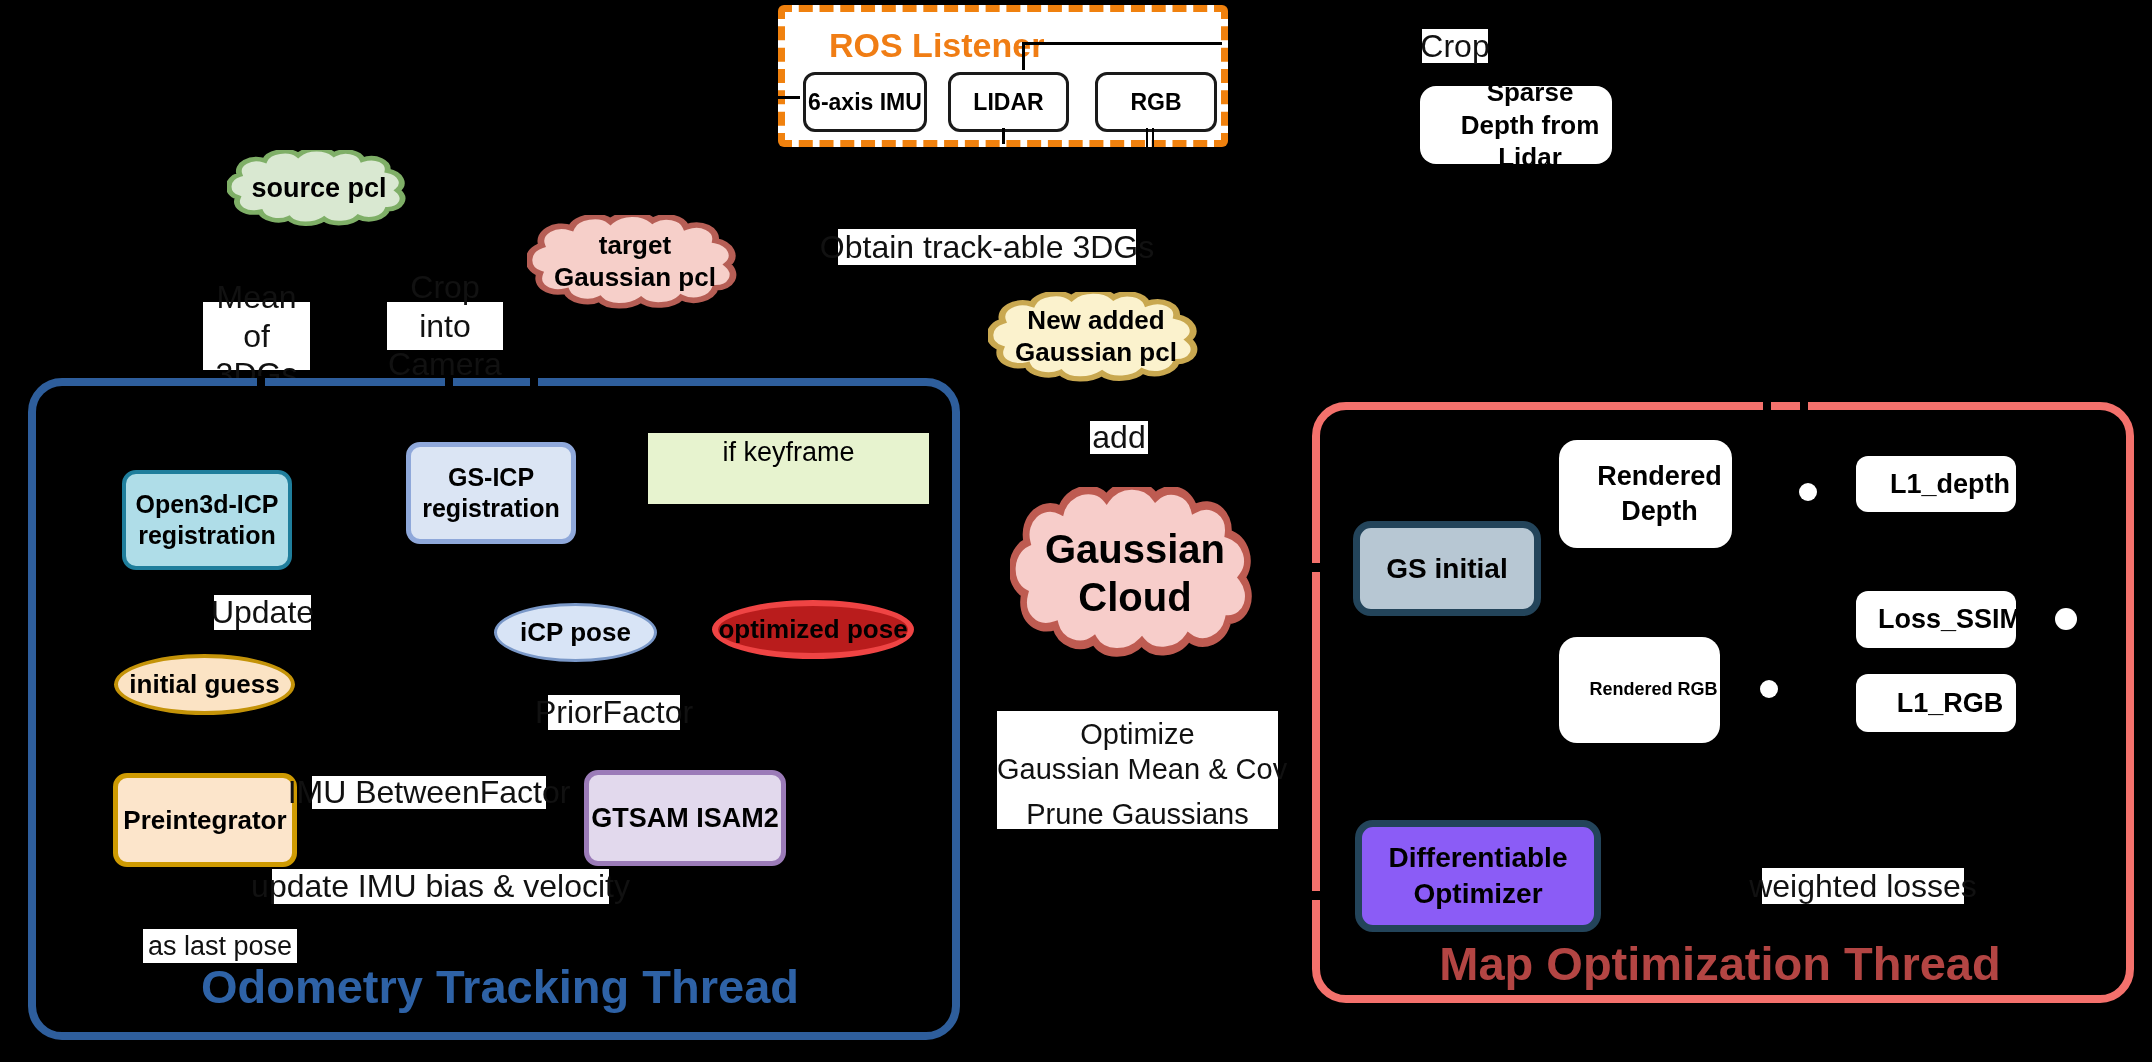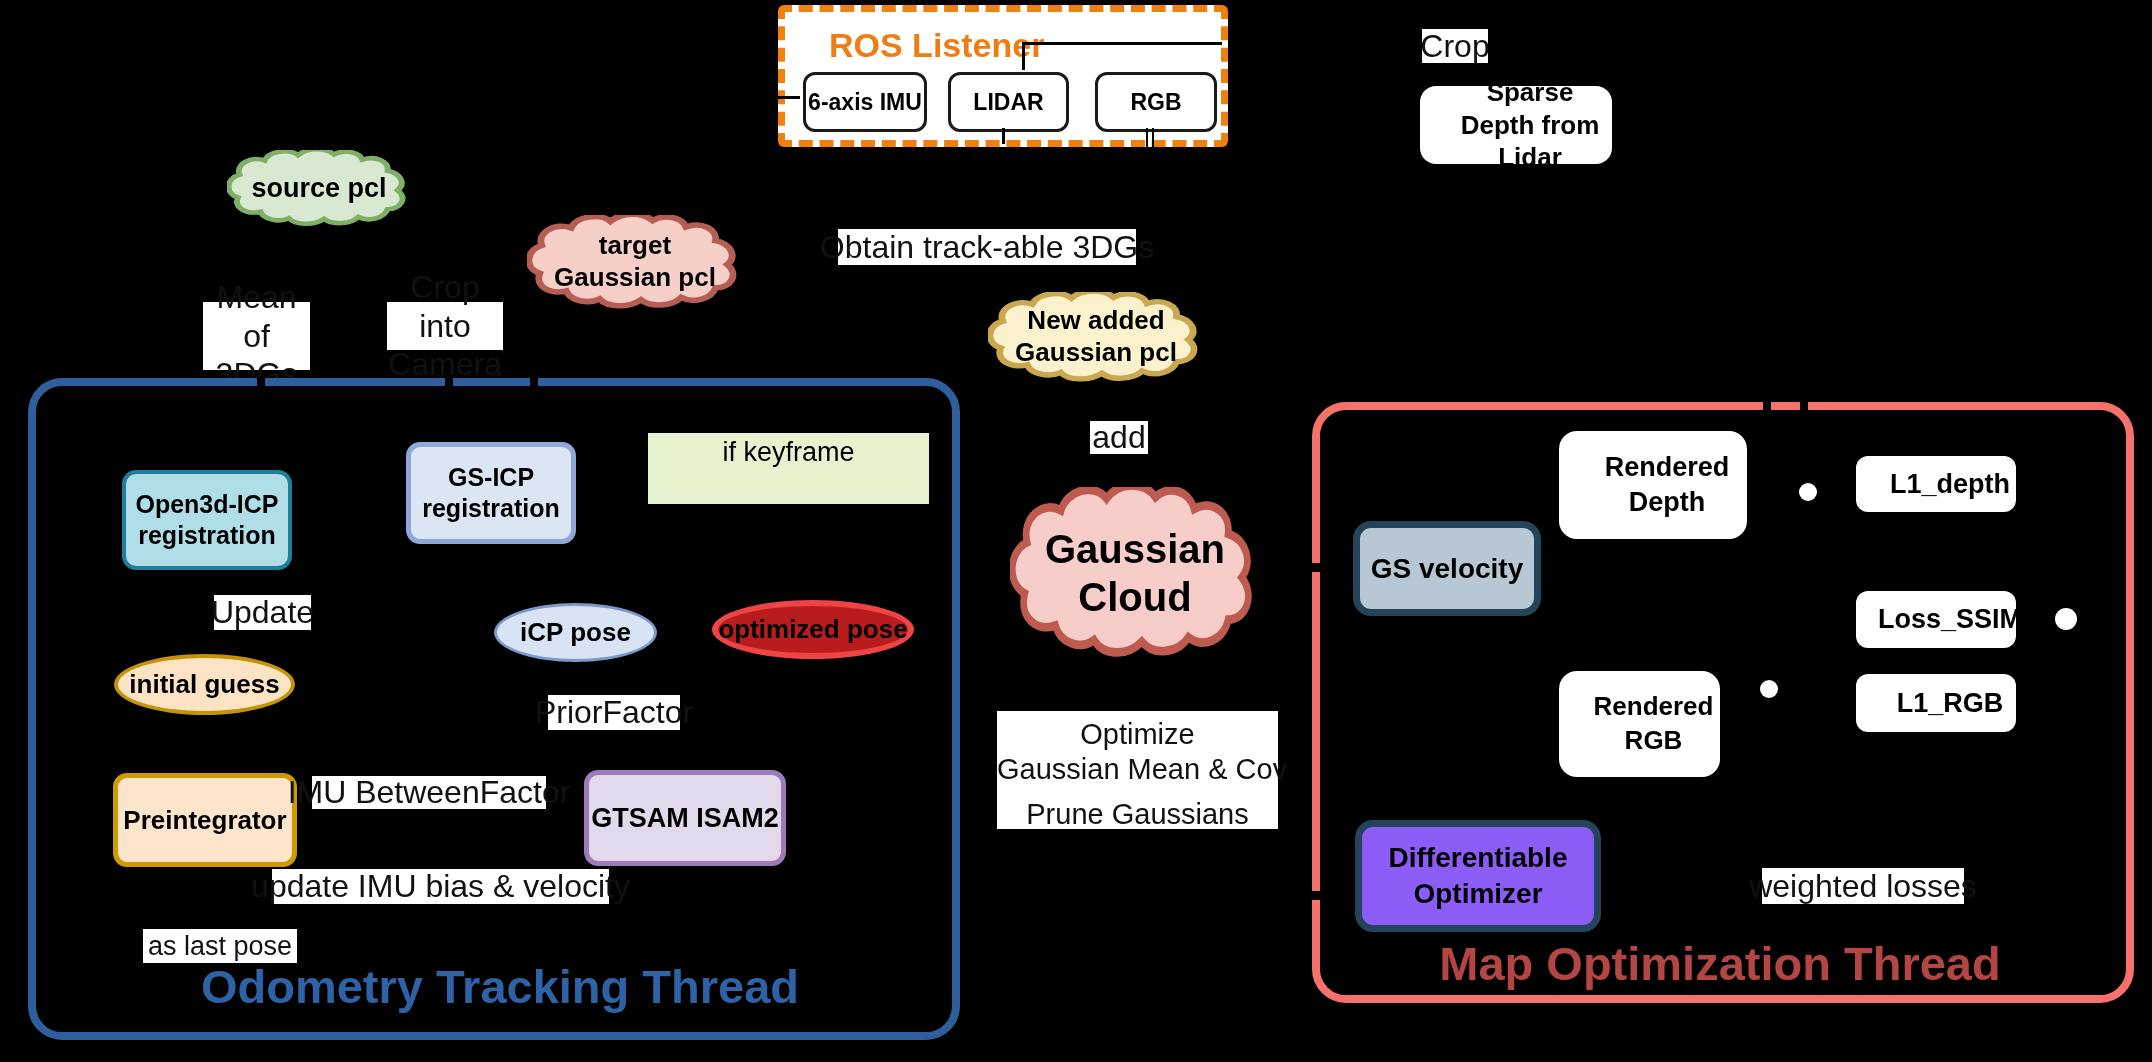--- a/index.html
+++ b/index.html
@@ -118,24 +118,24 @@
   <div class="abs lbl center nowrap" style="left:143px;top:929px;width:154px;height:34px;font-size:27px;">as last pose</div>
 
   <div class="abs thread-title center nowrap" style="left:120px;top:958px;width:760px;height:56px;color:#2E62A6;">Odometry Tracking Thread</div>
 
   <div class="abs map-box" style="left:1312px;top:402px;width:822px;height:601px;"></div>
   <div class="notch" style="left:1763px;top:400px;width:8px;height:14px;"></div>
   <div class="notch" style="left:1800px;top:400px;width:8px;height:14px;"></div>
   <div class="notch" style="left:1310px;top:563px;width:14px;height:9px;"></div>
   <div class="notch" style="left:1310px;top:891px;width:14px;height:9px;"></div>
 
-  <div class="abs node center bold nowrap" style="left:1353px;top:521px;width:188px;height:95px;background:#B7C7D3;border:7px solid #23445A;border-radius:18px;font-size:28px;">GS velocity</div>
+  <div class="abs node center bold nowrap" style="left:1353px;top:521px;width:188px;height:95px;background:#B7C7D3;border:7px solid #23445A;border-radius:18px;font-size:28px;">GS initial</div>
 
-  <div class="abs whitebox center bold" style="left:1559px;top:431px;width:188px;height:108px;font-size:27px;line-height:1.3;border-radius:18px;">Rendered Depth</div>
-  <div class="abs whitebox center bold" style="left:1559px;top:671px;width:161px;height:106px;font-size:26px;line-height:1.3;border-radius:18px;">Rendered RGB</div>
+  <div class="abs whitebox center bold" style="left:1559px;top:440px;width:173px;height:108px;font-size:27px;line-height:1.3;border-radius:18px;">Rendered Depth</div>
+  <div class="abs whitebox center bold" style="left:1559px;top:637px;width:161px;height:106px;font-size:18px;line-height:1.3;border-radius:18px;">Rendered RGB</div>
 
   <div class="abs whitebox center bold nowrap" style="left:1856px;top:456px;width:160px;height:56px;font-size:27px;border-radius:12px;">L1_depth</div>
   <div class="abs whitebox center bold nowrap" style="left:1856px;top:591px;width:160px;height:57px;font-size:27px;border-radius:12px;">Loss_SSIM</div>
   <div class="abs whitebox center bold nowrap" style="left:1856px;top:674px;width:160px;height:58px;font-size:27px;border-radius:12px;">L1_RGB</div>
 
   <div class="dot" style="left:1799px;top:483px;width:18px;height:18px;"></div>
   <div class="dot" style="left:1760px;top:680px;width:18px;height:18px;"></div>
   <div class="dot" style="left:2055px;top:608px;width:22px;height:22px;"></div>
 
   <div class="abs node center bold" style="left:1355px;top:820px;width:246px;height:112px;background:#8b5cf6;border:7px solid #23445A;border-radius:18px;font-size:28px;line-height:1.3;">Differentiable Optimizer</div>

